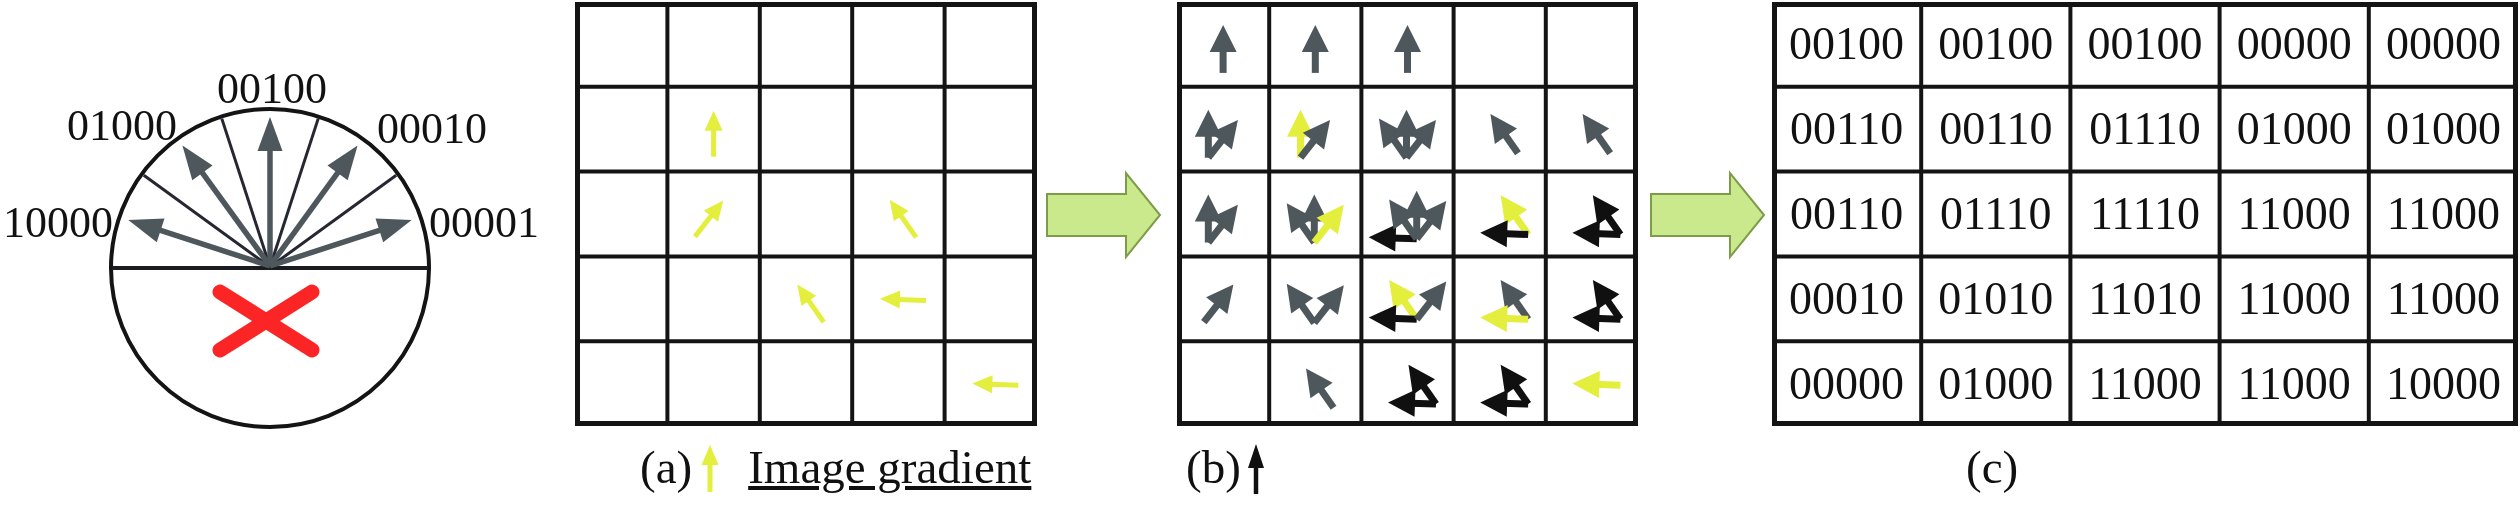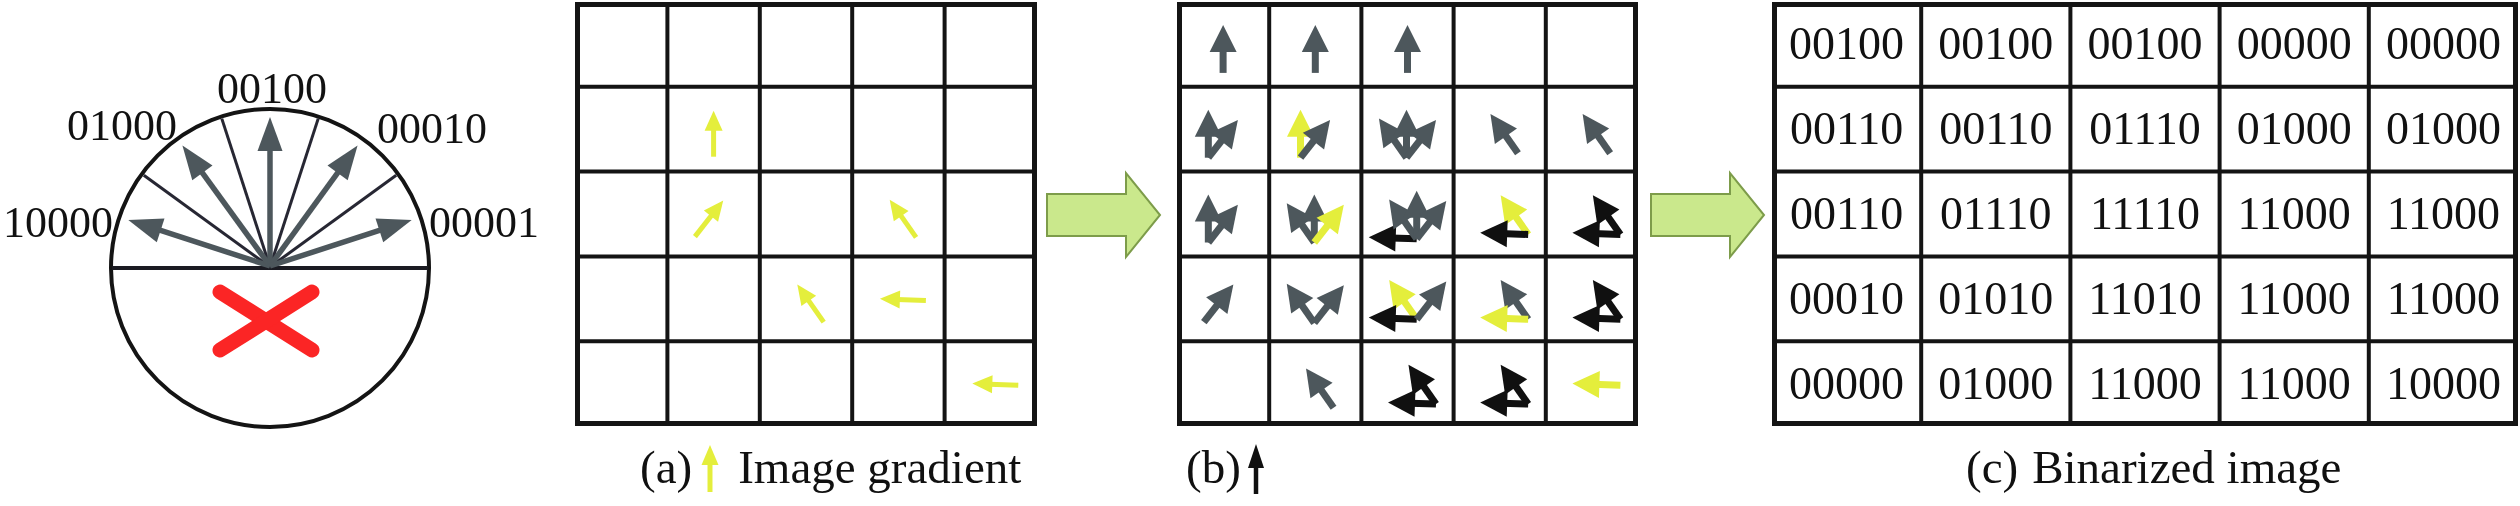--- a/index.html
+++ b/index.html
@@ -5,21 +5,21 @@
   html,body{margin:0;padding:0;background:#ffffff;}
   .canvas{
     position:relative;width:2520px;height:506px;background:#ffffff;
     overflow:hidden;font-family:"Liberation Serif",serif;color:#101010;
   }
   .abs{position:absolute;}
   .caption{
     position:absolute;top:430px;height:74px;display:flex;align-items:center;
     font-size:47px;color:#101010;white-space:pre;
   }
-  .cap-text{margin-left:14px;}
+  .cap-text{margin-left:24px;text-decoration:underline;}
   svg{display:block;}
 </style>
 </head>
 <body>
 
 <div class="canvas">
 
   <svg id="circle-panel" class="abs" style="left:0;top:0" width="545" height="506">
       <circle cx="270" cy="268" r="159" fill="#ffffff" stroke="#141414" stroke-width="4"></circle>
       <line x1="112" y1="268" x2="428" y2="268" stroke="#1b1b22" stroke-width="4"></line>
@@ -289,16 +289,15 @@
   <div class="caption" style="left:1186px">
     <span>(b)</span>
     <svg id="cap-b-arrow" width="26" height="60" style="margin-left:2px">
         <line x1="13" y1="57" x2="13.000000000000002" y2="19" stroke="#101010" stroke-width="4.5"></line>
         <polygon points="13.000000000000004,7 21,31 5.000000000000002,31" fill="#101010"></polygon>
       </svg>
   </div>
 
   <div class="caption" style="left:1966px">
     <span>(c)</span>
-    <span class="cap-text">Binarized image</span>
   </div>
 
 </div>
 
 </body></html>

